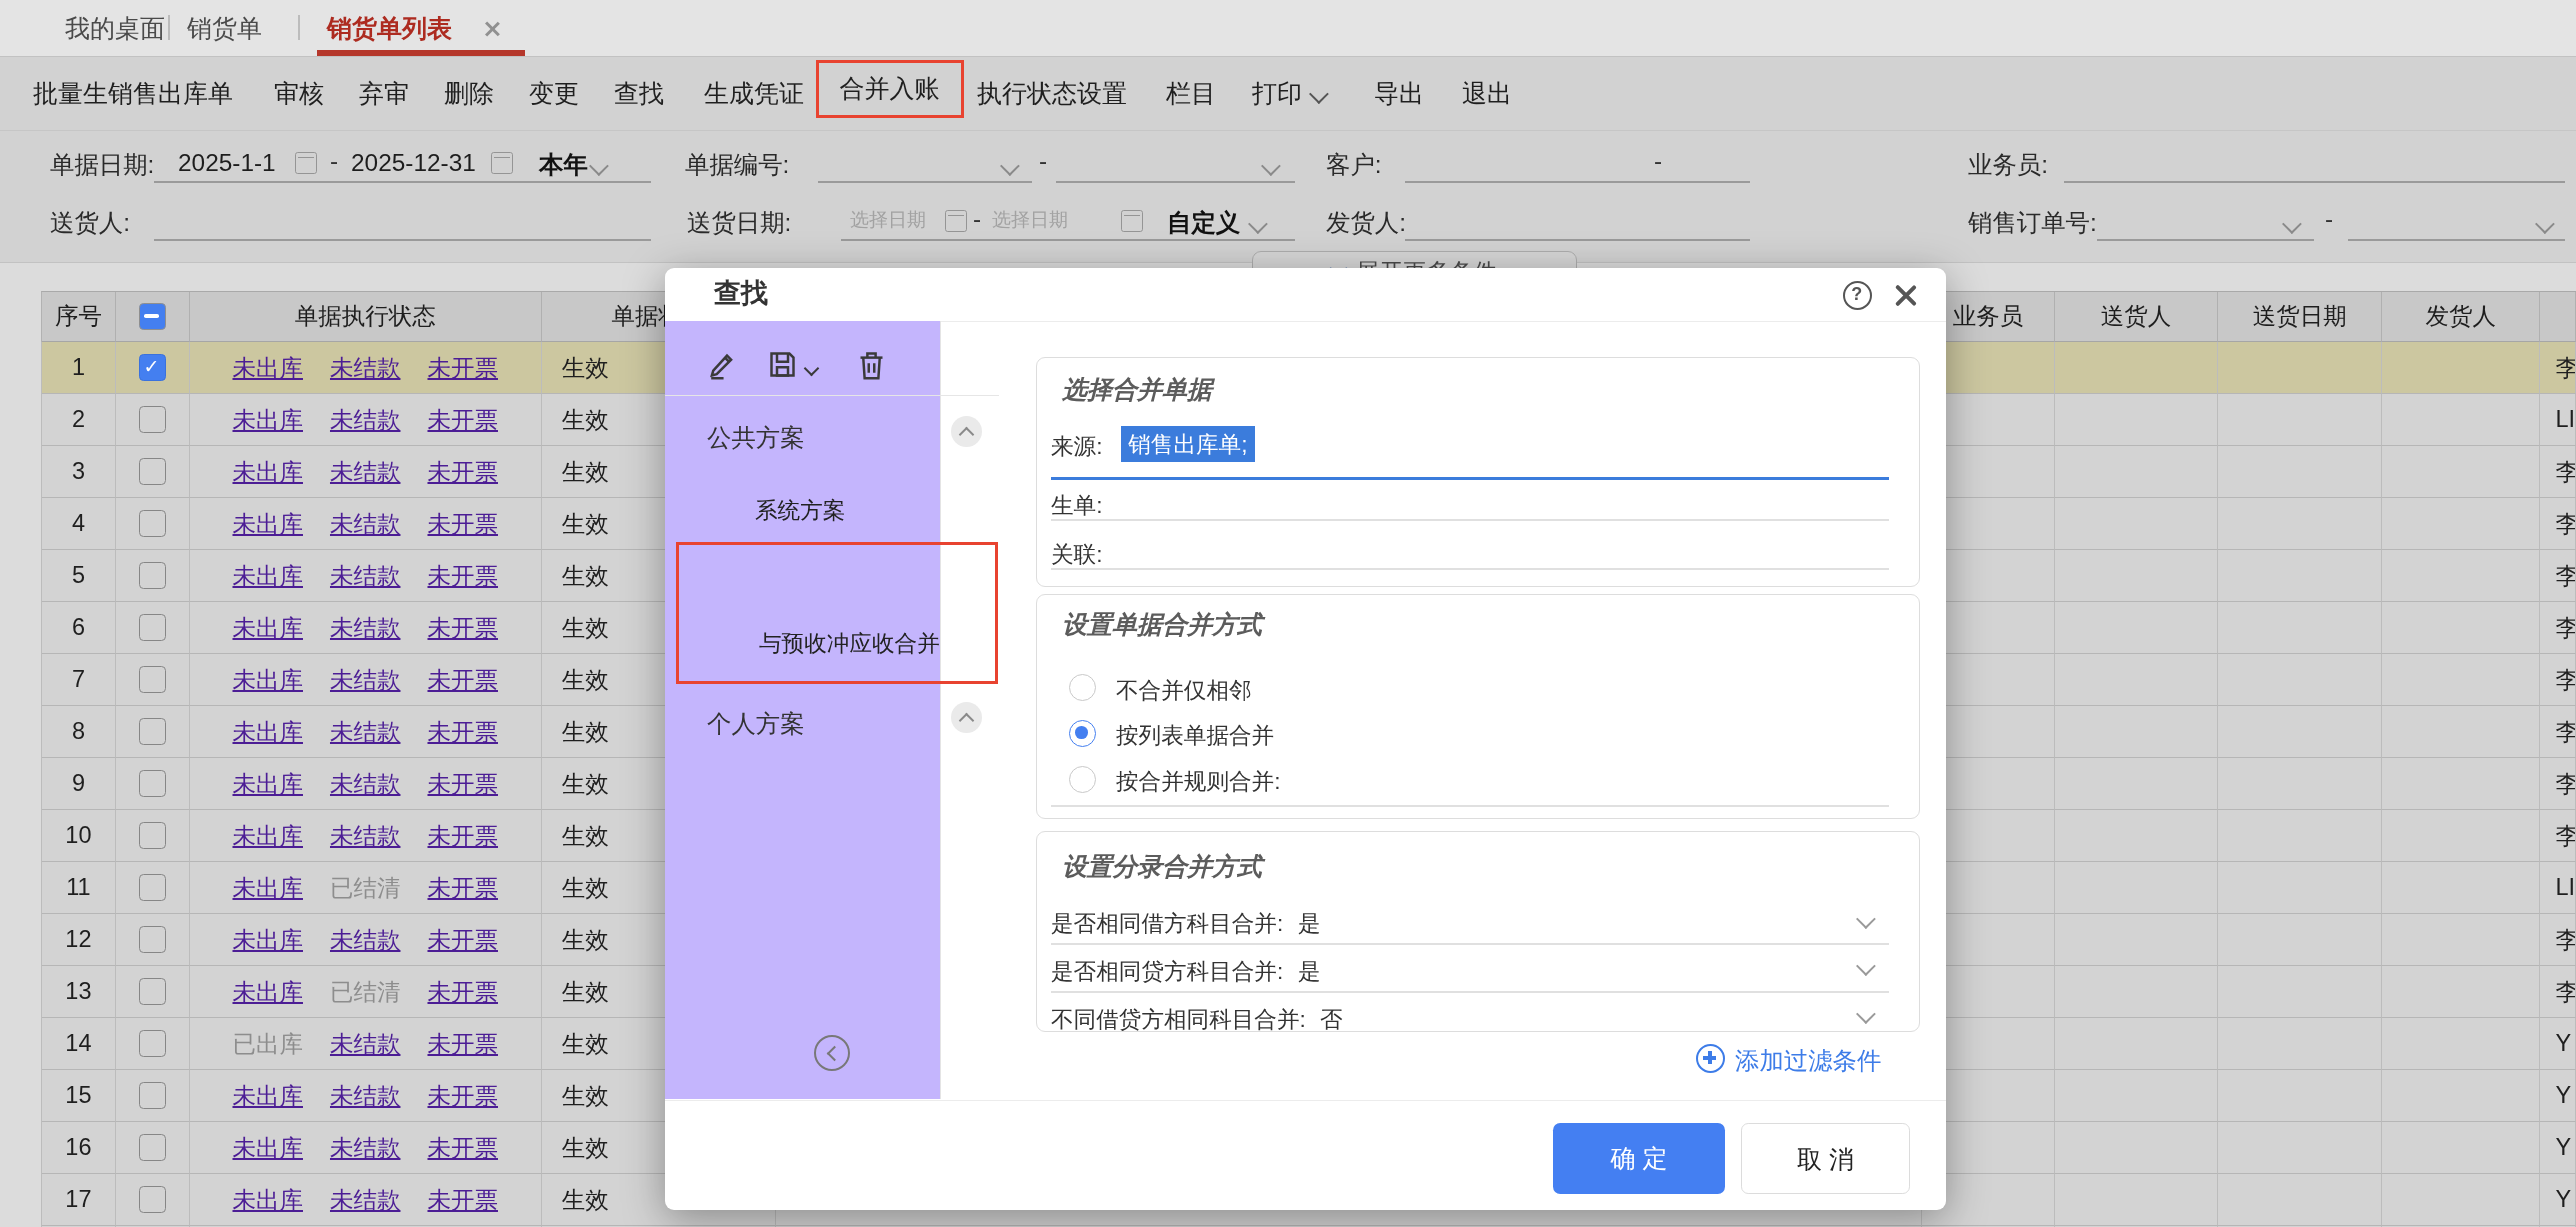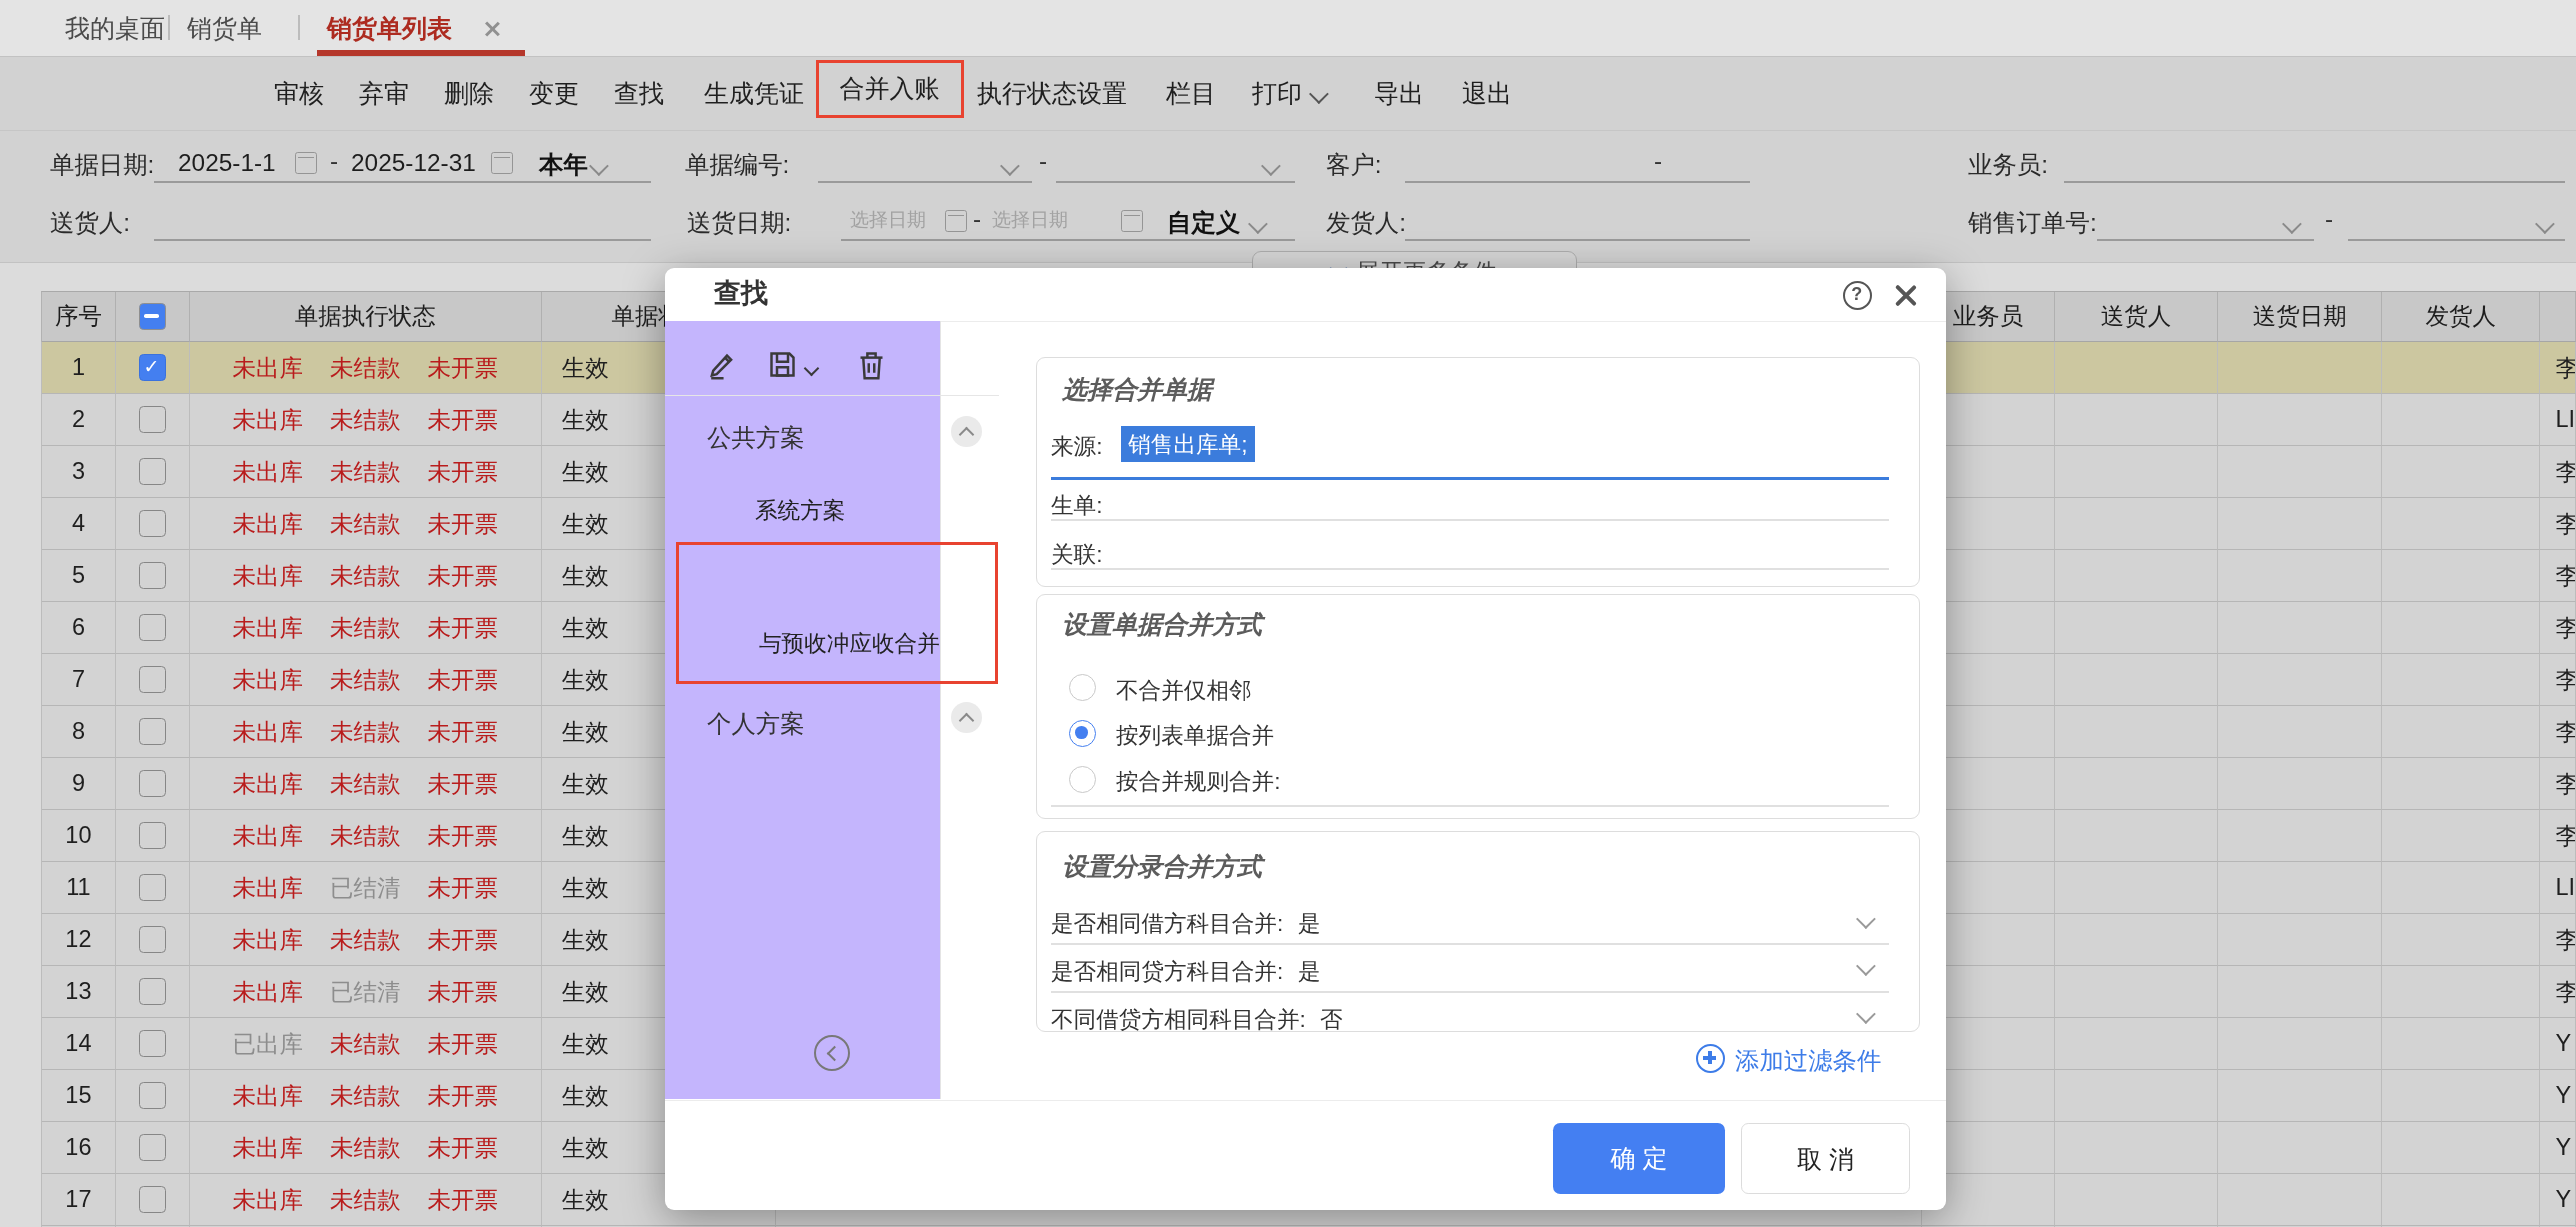--- a/index.html
+++ b/index.html
@@ -39,21 +39,21 @@
   .tablewrap{position:absolute;left:41px;top:291px;width:2535px;height:936px;overflow:hidden;}
   .thead{display:flex;border-top:0.9px solid #a9a9a9;border-left:0.9px solid #b2b2b2;box-sizing:border-box;}
   .th{height:50px;line-height:49px;background:#c8c8c8;border-right:0.9px solid #b0b0b0;border-bottom:0.9px solid #a6a6a6;
       box-sizing:border-box;font-size:23.5px;font-weight:500;color:#1e1e1e;text-align:center;display:flex;align-items:center;justify-content:center;}
   .tr{display:flex;border-left:0.9px solid #bcbcbc;box-sizing:border-box;background:#d3d3d3;cursor:pointer;}
   .tr.sel{background:#ccc7a0;}
   .td{height:52px;border-right:0.9px solid #bcbcbc;border-bottom:0.9px solid #b6b6b6;box-sizing:border-box;
       font-size:23.5px;display:flex;align-items:center;justify-content:center;overflow:hidden;white-space:nowrap;}
   .td.left{justify-content:flex-start;padding-left:20px;}
   .td.stat{gap:27px;}
-  .st.red{color:#b91c1c;}
+  .st.red{color:#4c1d95;text-decoration:underline;}
   .st.gray{color:#8d8d8d;}
   .cb{width:27px;height:27px;border:1.8px solid #868686;border-radius:4.5px;box-sizing:border-box;position:relative;cursor:pointer;background:transparent;}
   .cb.checked{background:#447ff0;border-color:#3a72dd;}
   .cb.checked::after{content:"✓";position:absolute;left:0;top:0;width:23.5px;height:23.5px;line-height:23.5px;text-align:center;color:#fff;font-size:19px;font-weight:bold;}
   .cb.indet{background:#447ff0;border-color:#8f8f8f;}
   .cb.indet::after{content:"";position:absolute;left:4.5px;top:10px;width:14.5px;height:3.6px;background:#fff;border-radius:1.8px;}
   
   .dialog{position:absolute;left:665px;top:268px;width:1281px;height:942px;background:#fff;border-radius:9px;
           box-shadow:0 9px 41px rgba(0,0,0,.35);z-index:20;}
   .dlg-title{position:absolute;left:49px;top:0;height:53px;line-height:51px;font-size:27px;font-weight:bold;color:#333;}
@@ -105,20 +105,21 @@
   <div class="bg-filters"></div>
 
   <span class="tab" style="left:65px">我的桌面</span>
   <span class="tabdiv" style="left:168px"></span>
   <span class="tab" style="left:187px">销货单</span>
   <span class="tabdiv" style="left:298px"></span>
   <span class="tab active" style="left:327px">销货单列表</span>
   <span class="tab-x" style="left:483px"></span>
   <div class="tab-underline"></div>
 
+  <span class="tbtn" style="left:33px">批量生销售出库单</span>
   <span class="tbtn" style="left:274px">审核</span>
   <span class="tbtn" style="left:359px">弃审</span>
   <span class="tbtn" style="left:444px">删除</span>
   <span class="tbtn" style="left:529px">变更</span>
   <span class="tbtn" style="left:614px">查找</span>
   <span class="tbtn" style="left:704px">生成凭证</span>
   <div class="redbox">
     <span class="tbtn">合并入账</span>
   </div>
   <span class="tbtn" style="left:977px">执行状态设置</span>

